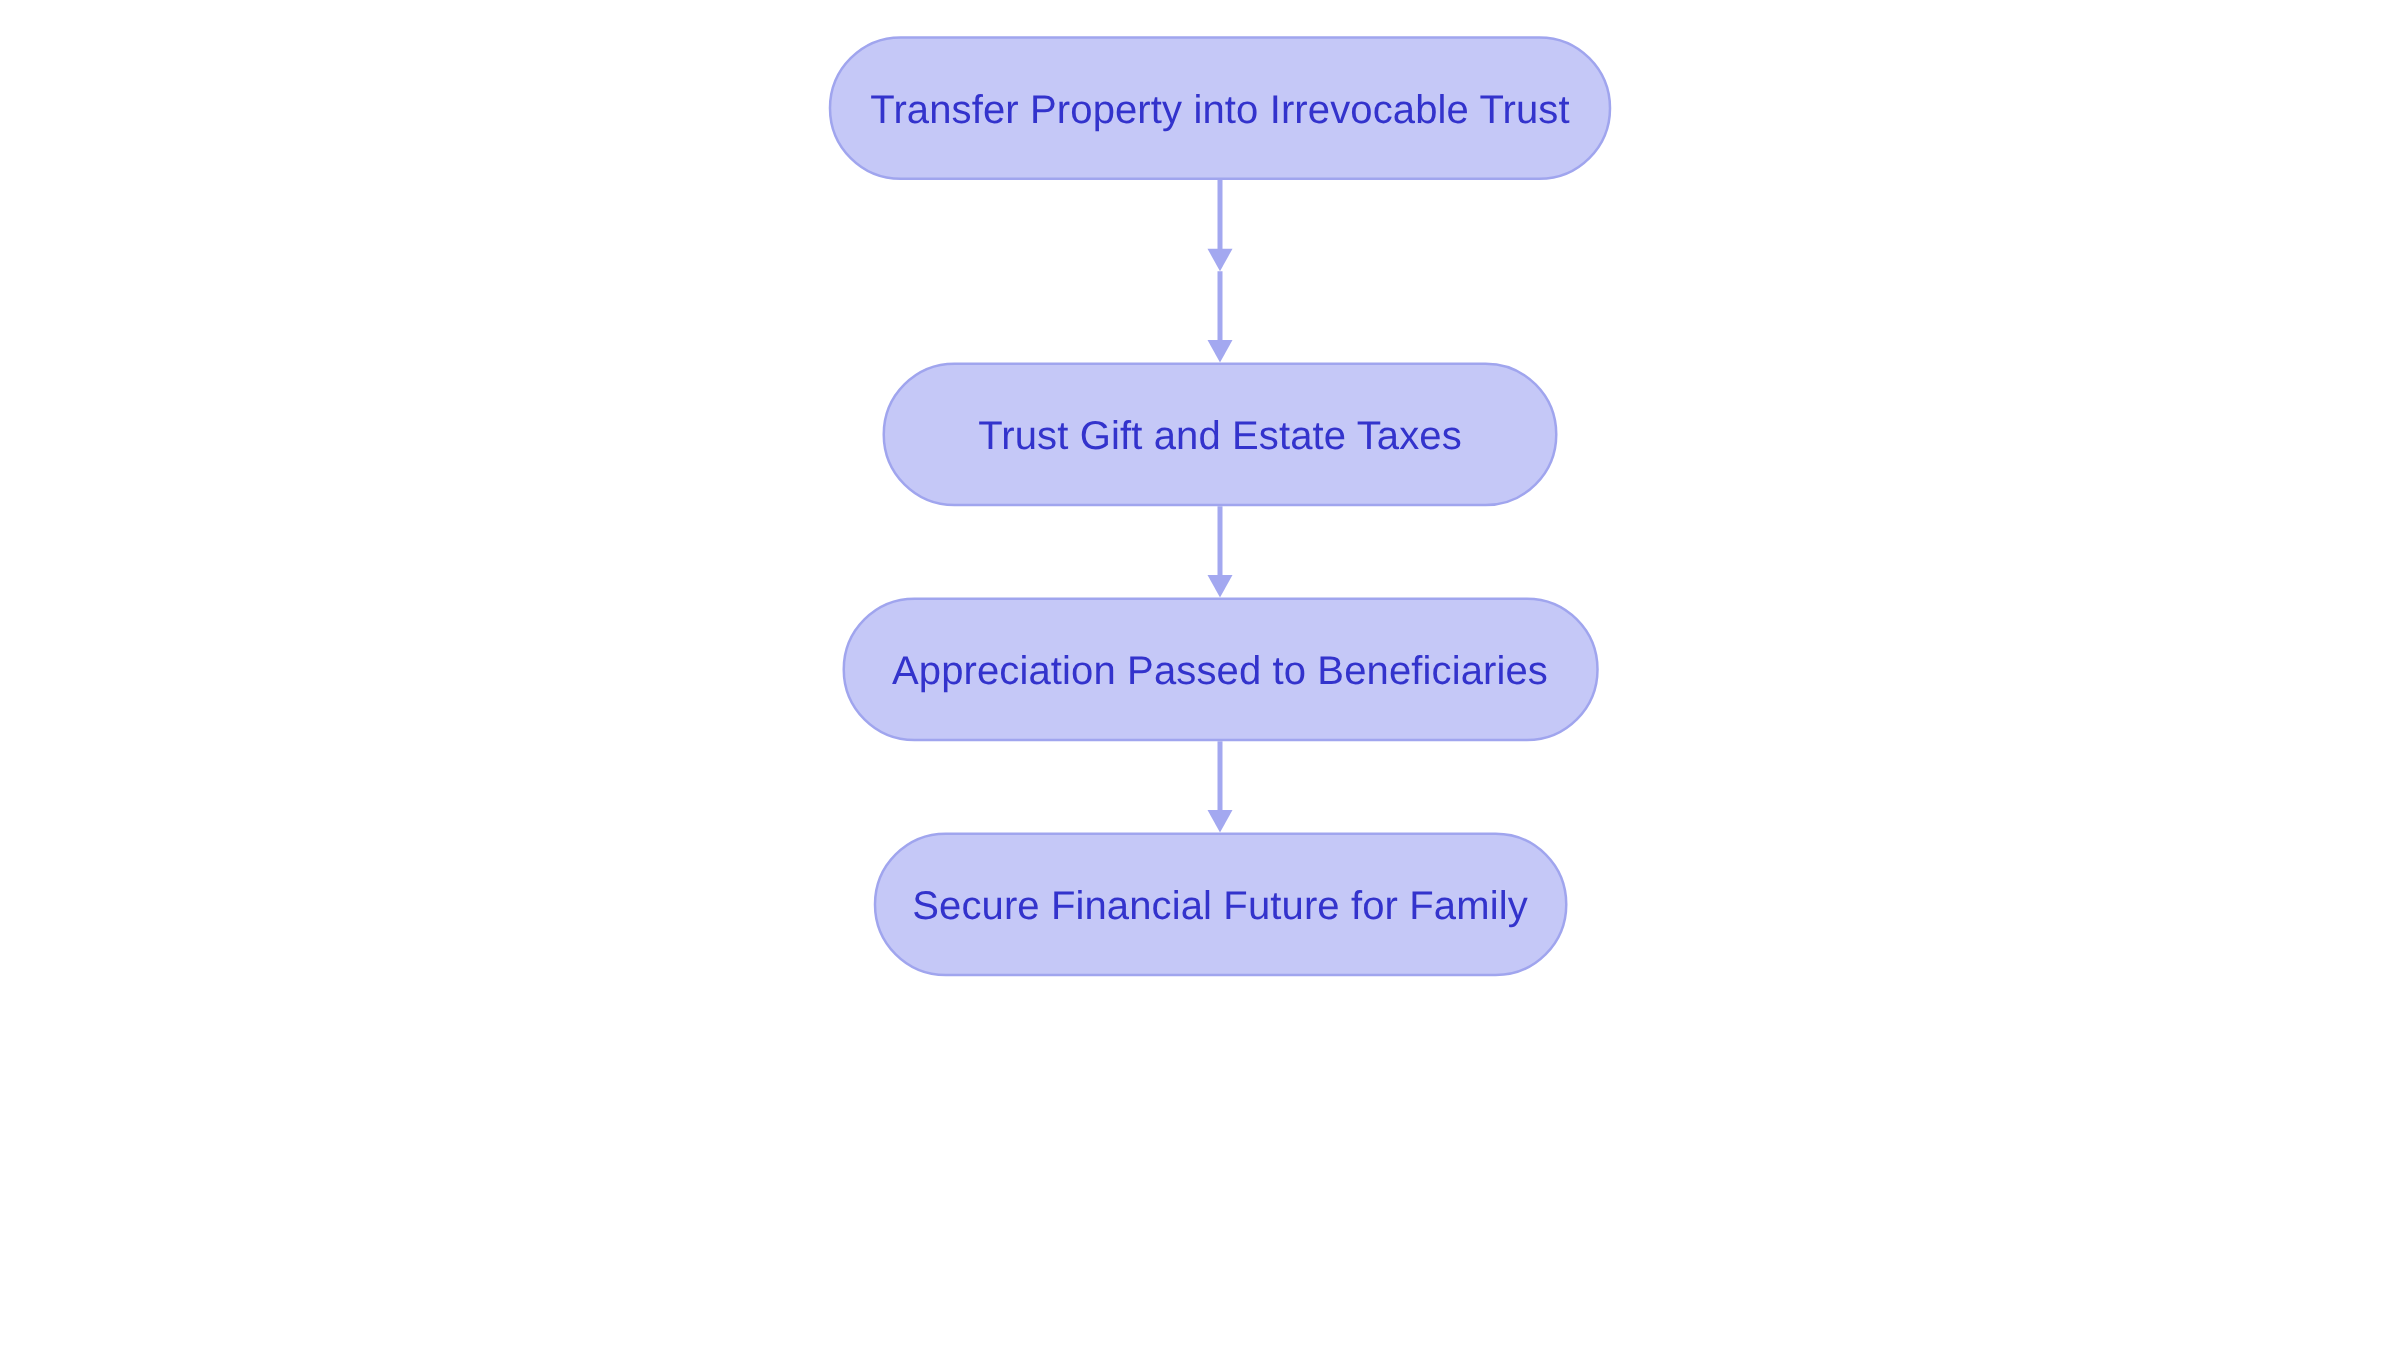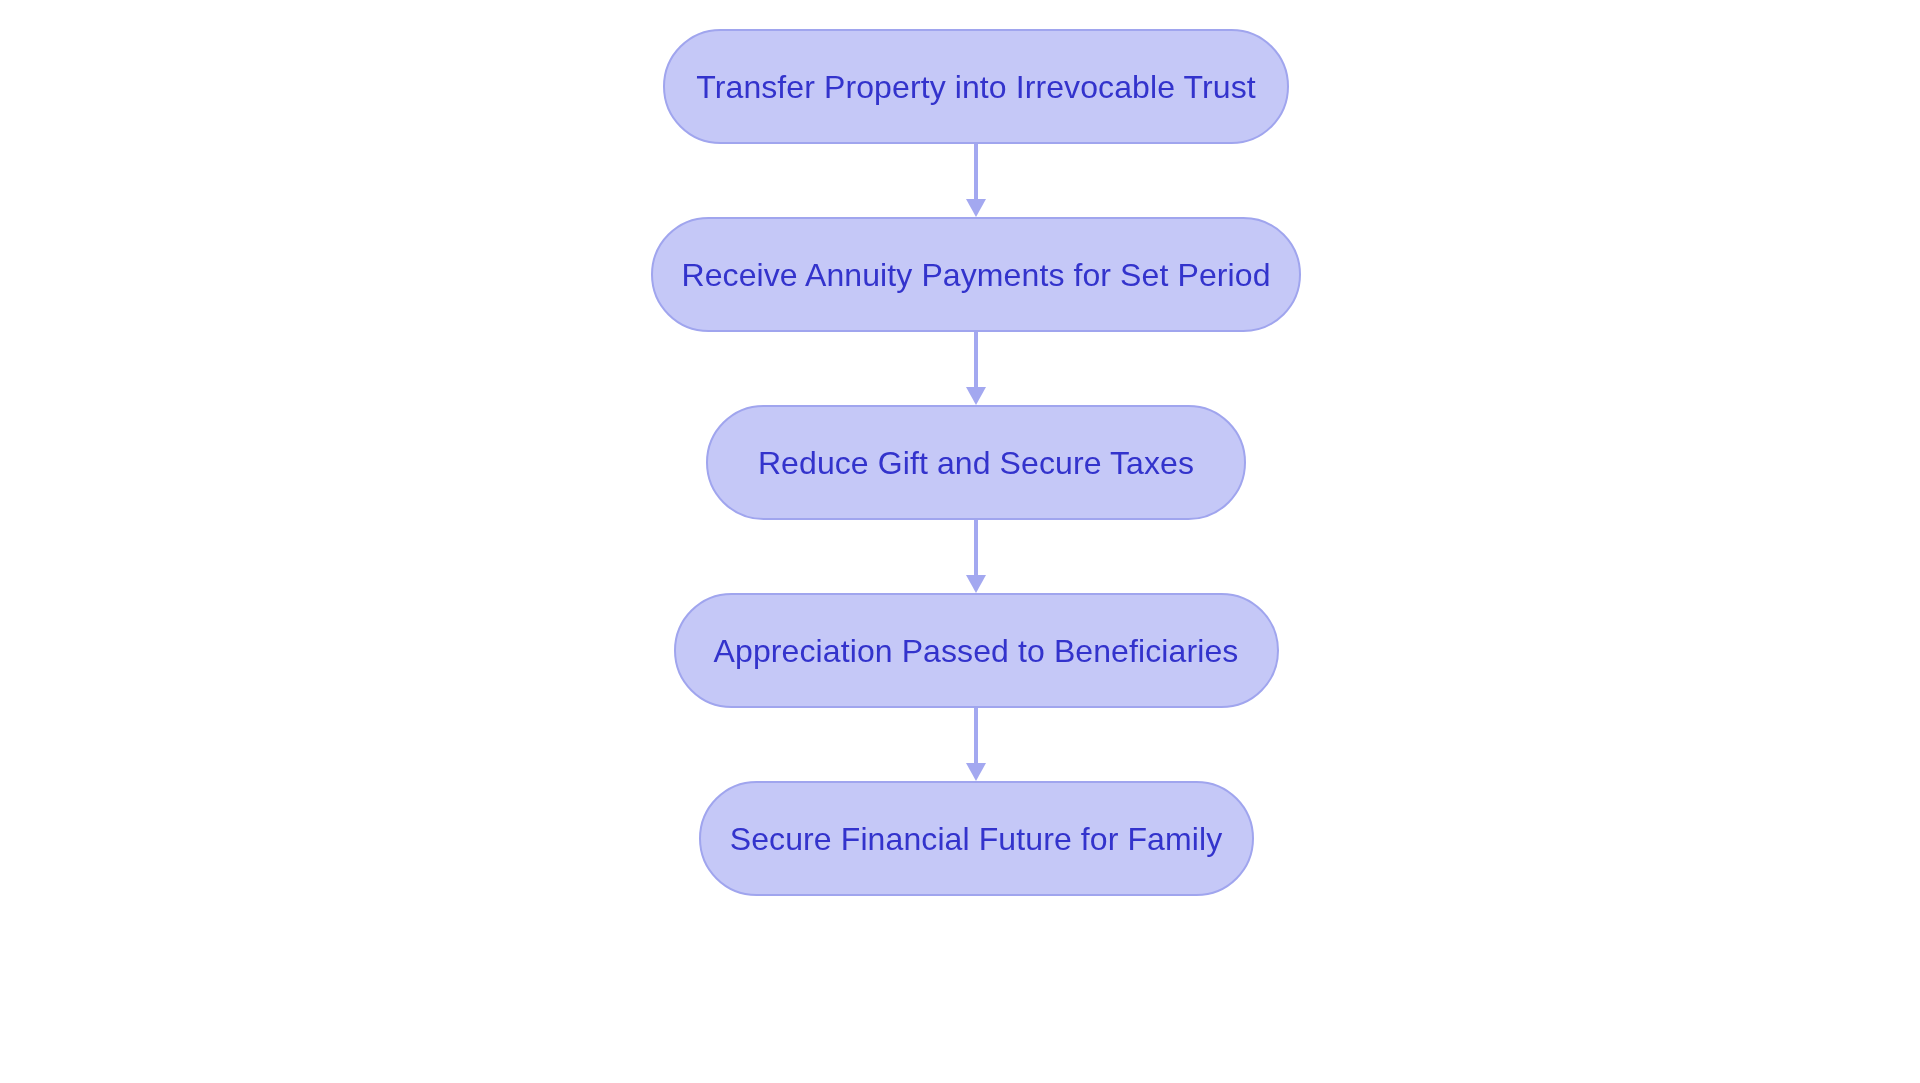--- a/index.html
+++ b/index.html
@@ -93,31 +93,28 @@
 
     <div class="flow-node n0">
       <span class="flow-node-label">Transfer Property into Irrevocable Trust</span>
     </div>
 
     <div class="flow-connector">
       <div class="conn-line"></div>
       <div class="conn-head"></div>
     </div>
 
-    <div class="flow-node n1">
-      <span class="flow-node-label">Receive Annuity Payments for Set Period</span>
-    </div>
 
     <div class="flow-connector">
       <div class="conn-line"></div>
       <div class="conn-head"></div>
     </div>
 
     <div class="flow-node n2">
-      <span class="flow-node-label">Reduce Gift and Secure Taxes</span>
+      <span class="flow-node-label">Trust Gift and Estate Taxes</span>
     </div>
 
     <div class="flow-connector">
       <div class="conn-line"></div>
       <div class="conn-head"></div>
     </div>
 
     <div class="flow-node n3">
       <span class="flow-node-label">Appreciation Passed to Beneficiaries</span>
     </div>

